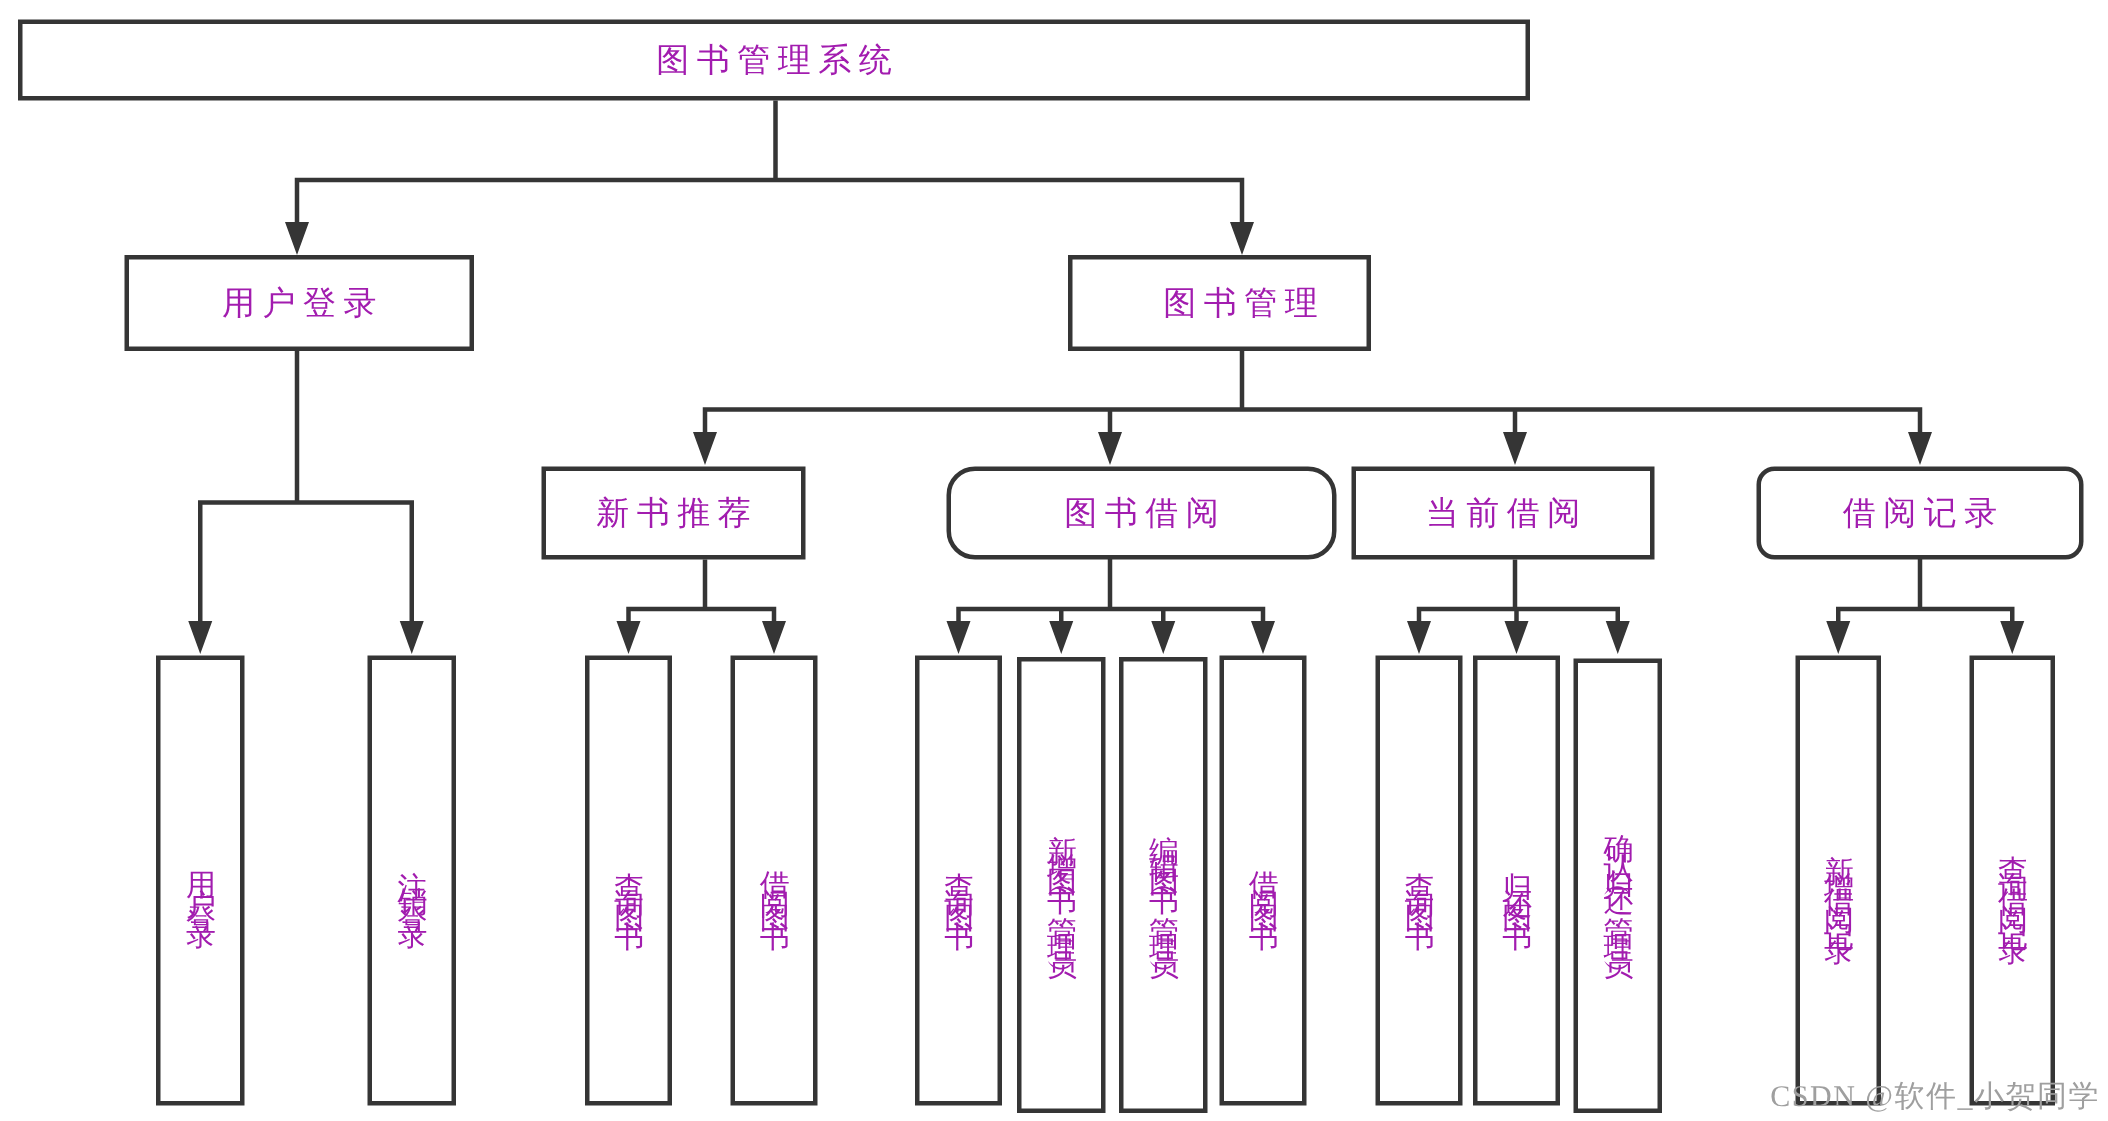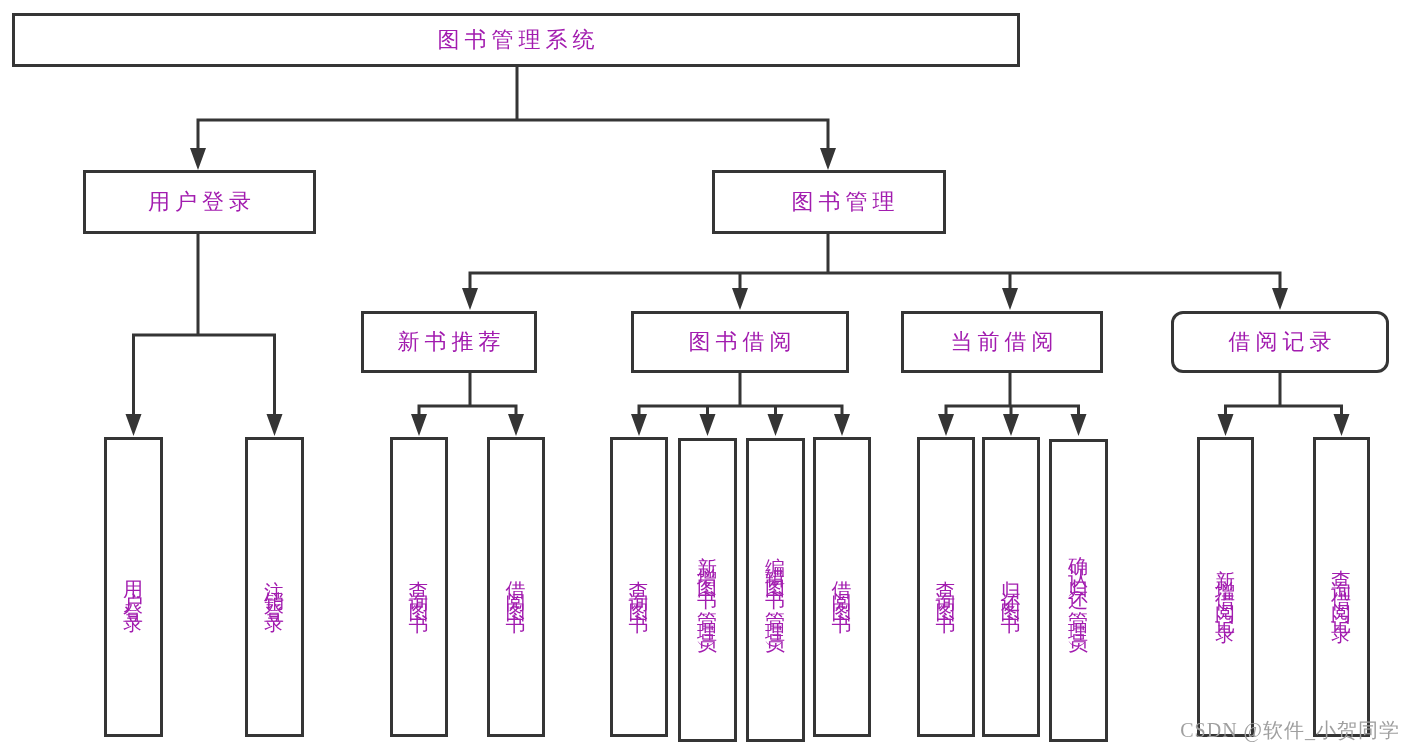--- a/index.html
+++ b/index.html
@@ -104,28 +104,28 @@
              M1333.5 414 L1349.5 414 L1341.5 436 Z" fill="#353535" stroke="none"></path>
   </svg>
 
   <div class="box hbox" style="left:12px; top:13px; width:1008px; height:54px;">
     <span class="label">图书管理系统</span>
   </div>
 
   <div class="box hbox" style="left:83px; top:170px; width:233px; height:64px;">
     <span class="label">用户登录</span>
   </div>
-  <div class="box hbox" style="left:712px; top:170px; width:234px; height:64px;padding-left:28px;">
+  <div class="box hbox" style="left:712px; top:170px; width:202px; height:64px;padding-left:28px;">
     <span class="label">图书管理</span>
   </div>
 
   <div class="box hbox" style="left:361px; top:311px; width:176px; height:62px;">
     <span class="label">新书推荐</span>
   </div>
-  <div class="box hbox" style="left:631px; top:311px; width:218px; height:62px;">
+  <div class="box hbox" style="left:631px; top:311px; width:260px; height:62px;border-radius:19px;">
     <span class="label">图书借阅</span>
   </div>
   <div class="box hbox" style="left:901px; top:311px; width:202px; height:62px;">
     <span class="label">当前借阅</span>
   </div>
   <div class="box hbox" style="left:1171px; top:311px; width:218px; height:62px;border-radius:12px;">
     <span class="label">借阅记录</span>
   </div>
 
   <div class="box vbox" style="left:104px; top:437px; width:59px; height:300px;">

